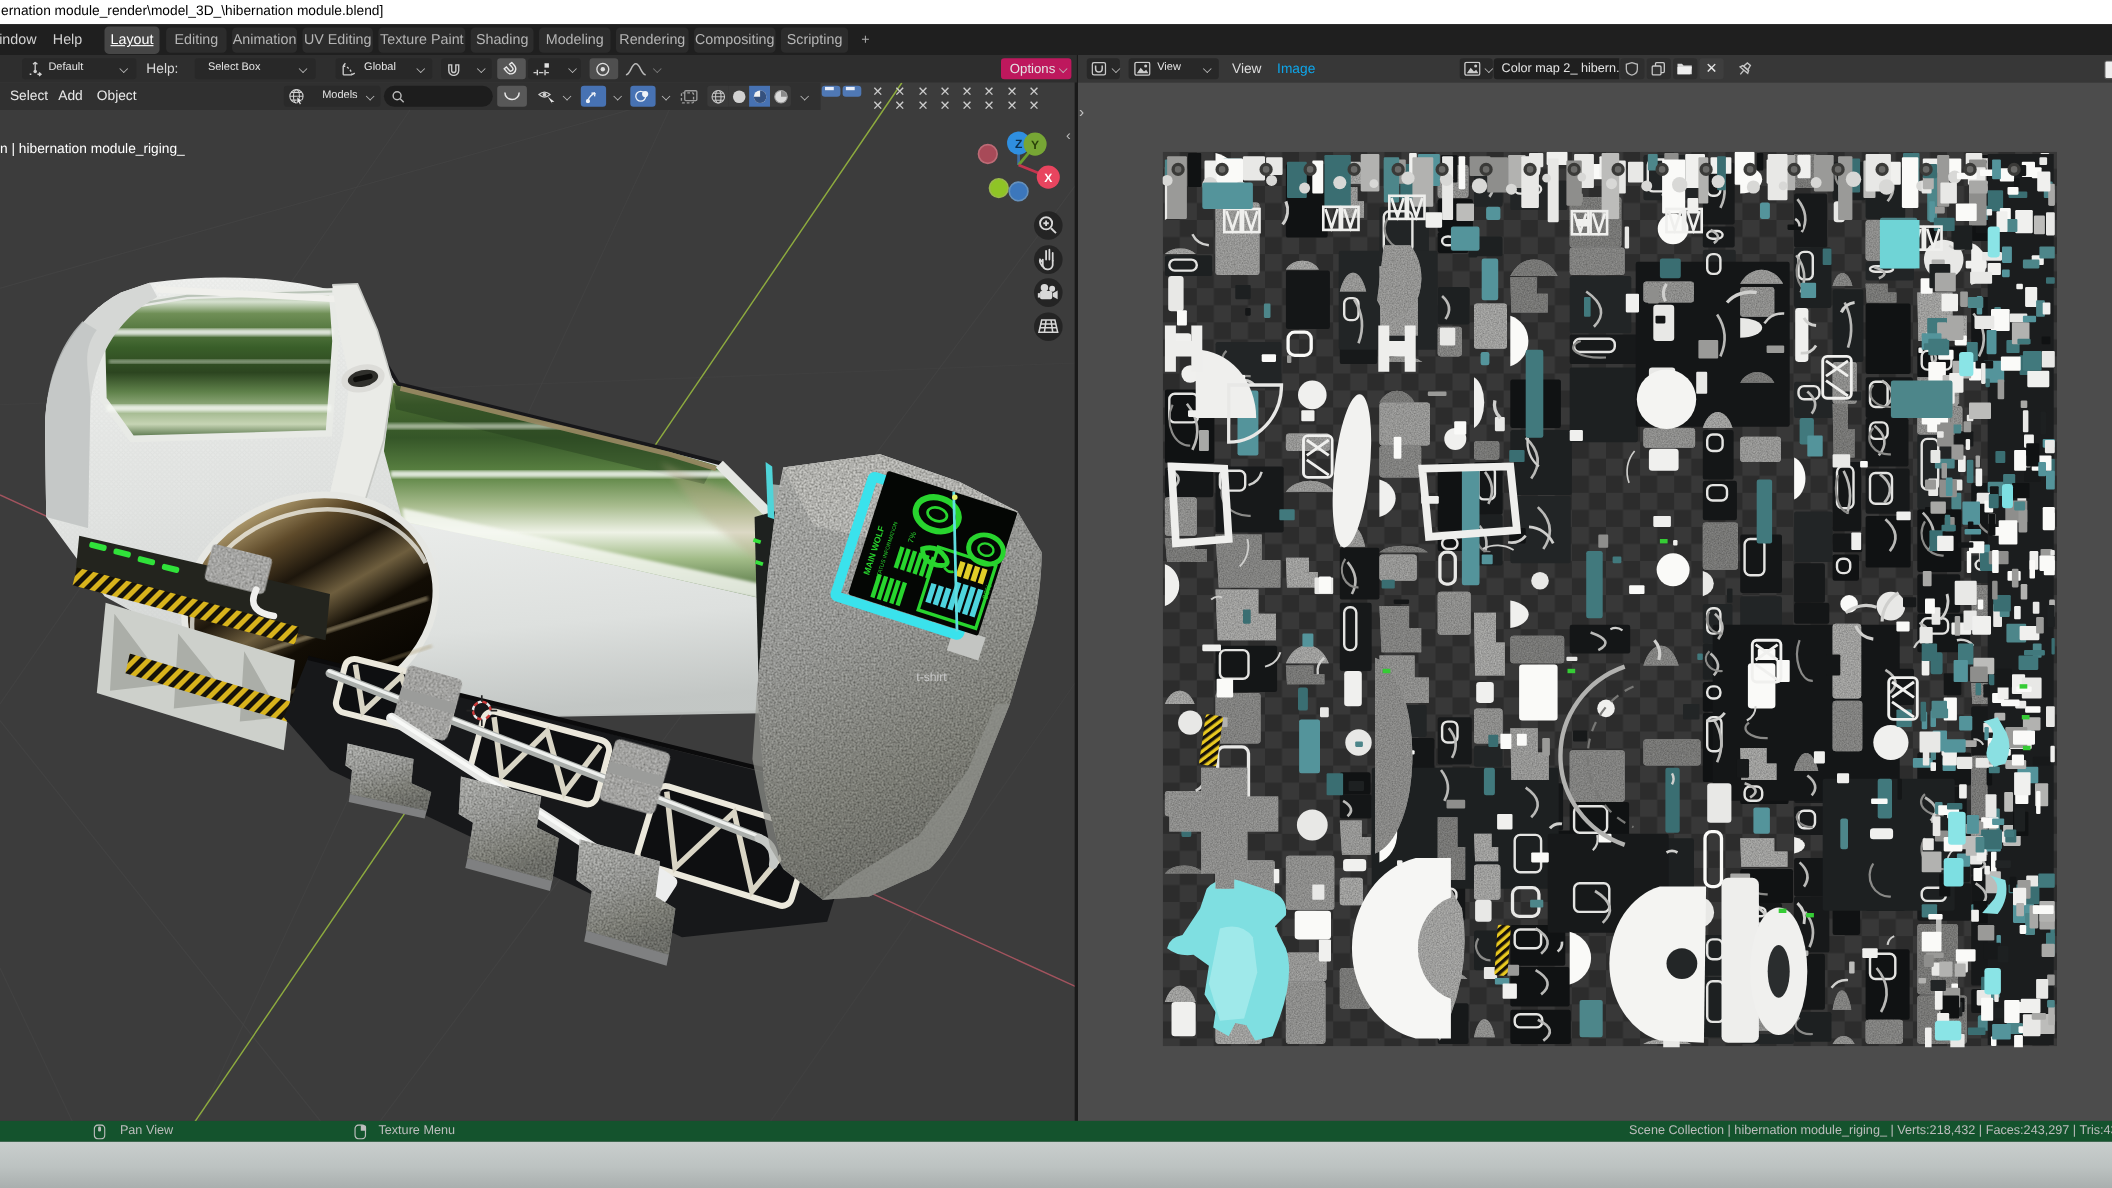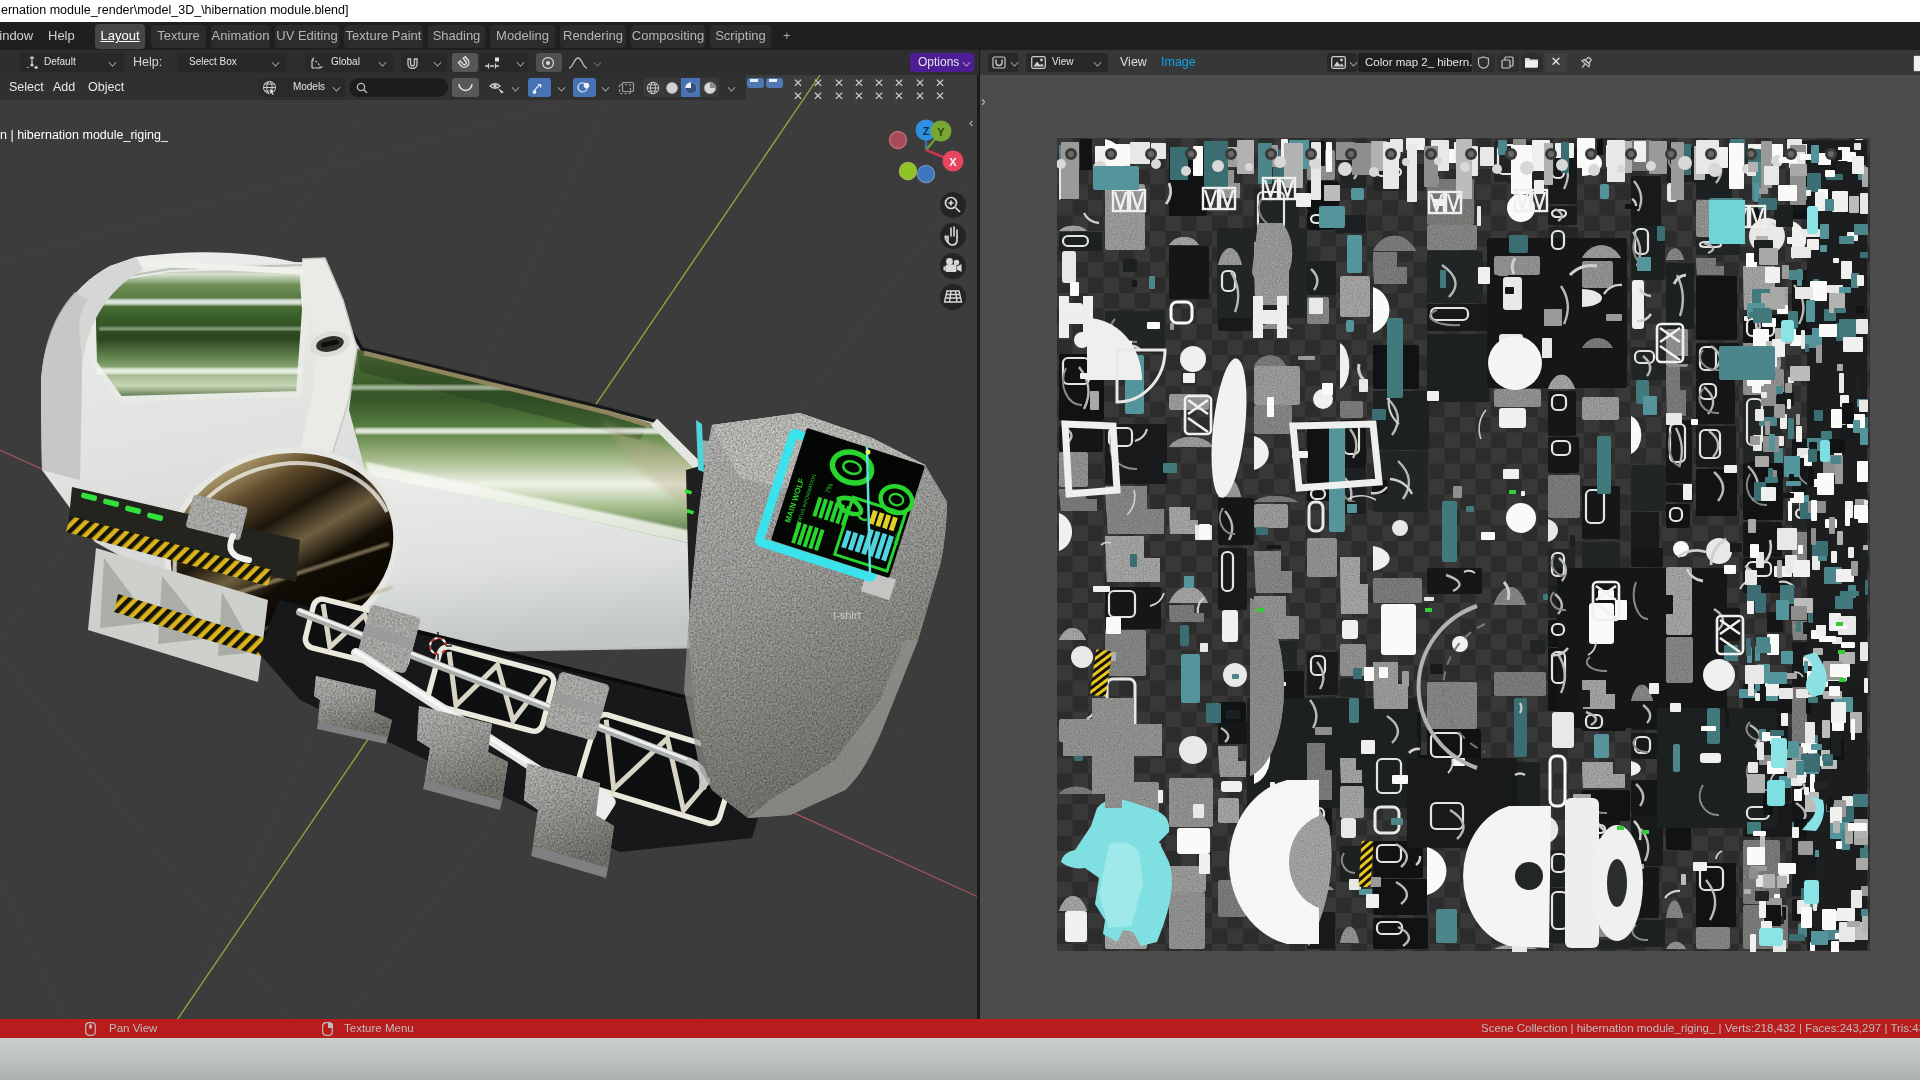--- a/index.html
+++ b/index.html
@@ -15,21 +15,21 @@
   .tab.active { background:#464646; color:#ffffff; top:2px; height:25px; line-height:24px;text-decoration:underline; }
   #toolrow { left:0; top:50px; width:979px; height:25px; background:#2e2e2e; }
   #uvheader { left:980px; top:50px; width:940px; height:25px; background:#373737; }
   #vpheader { left:0; top:75px; width:746px; height:25px; background:#303030;text-align:center; }
   .wbtn { position:absolute; background:#282828; border-radius:3px; color:#e4e4e4;
     font-size:10px; height:19px; line-height:18px; top:3px; }
   .lbl { position:absolute; color:#d8d8d8; font-size:12.5px; line-height:25px; top:0; }
   .chev { display:inline-block; width:7px; height:7px; border-right:1.4px solid #bdbdbd;
     border-bottom:1.4px solid #bdbdbd; transform:rotate(45deg) scale(.8); margin-left:4px;
     vertical-align:2px; }
-  #statusbar { left:0; top:1019px; width:1920px; height:19px; background:#b91c1c;
+  #statusbar { left:0; top:1019px; width:1920px; height:19px; background:#14532d;
     color:#bdbdbd; font-size:11.5px; line-height:19px; white-space:nowrap; }
   #taskbar { left:0; top:1038px; width:1920px; height:42px;
     background:linear-gradient(180deg,#c9cecd 0%,#bcc2c1 55%,#a9afae 100%); }
   #vpbody { left:0; top:75px; width:979px; height:944px; background:#3c3c3c; overflow:hidden; }
   #uvbody { left:980px; top:75px; width:940px; height:944px; background:#4c4c4c; overflow:hidden; }
   .xglyph { position:absolute; color:#cdcdcd; font-size:12px; }
 </style>
 </head>
 <body>
 
@@ -1607,21 +1607,21 @@
 </div>
 
 <div class="abs" style="left:977px;top:50px;width:3px;height:969px;background:#1a1a1a;"></div>
 
 <div class="abs" id="titlebar"><span style="margin-left:1px;">ernation module_render\model_3D_\hibernation module.blend]</span></div>
 
 <div class="abs" id="topbar">
   <span class="menu" style="left:-13px;">Window</span>
   <span class="menu" style="left:48px;">Help</span>
   <span class="tab active" style="left:95px;width:50px;">Layout</span>
-  <span class="tab" style="left:151px;width:55px;">Texture</span>
+  <span class="tab" style="left:151px;width:55px;">Editing</span>
   <span class="tab" style="left:211px;width:59px;">Animation</span>
   <span class="tab" style="left:275px;width:64px;">UV Editing</span>
   <span class="tab" style="left:344px;width:79px;">Texture Paint</span>
   <span class="tab" style="left:428px;width:57px;">Shading</span>
   <span class="tab" style="left:490px;width:65px;">Modeling</span>
   <span class="tab" style="left:560px;width:66px;">Rendering</span>
   <span class="tab" style="left:631px;width:74px;">Compositing</span>
   <span class="tab" style="left:710px;width:61px;">Scripting</span>
   <span class="menu" style="left:783px;color:#ababab;">+</span>
 </div>
@@ -1673,21 +1673,21 @@
   <span class="wbtn" style="left:536px;width:26px;background:#4f4f4f;"></span>
   <svg class="abs" style="left:541px;top:6px;" width="14" height="14" viewBox="0 0 14 14">
       <circle cx="7" cy="7" r="5.4" fill="none" stroke="#dddddd" stroke-width="1.2"></circle>
       <circle cx="7" cy="7" r="2" fill="#dddddd"></circle>
     </svg>
   <svg class="abs" style="left:568px;top:6px;" width="20" height="14" viewBox="0 0 20 14">
       <path d="M1 12 C5 12 6 2 10 2 C14 2 15 12 19 12" fill="none" stroke="#b9b9b9" stroke-width="1.4"></path>
     </svg>
   <span class="chev abs" style="left:590px;top:9px;opacity:.55;"></span>
 
-  <span class="wbtn" style="left:910px;width:64px;background:#4c1d95;padding-left:8px;font-size:12px;">Options<span class="chev" style="float:right;margin:6px 4px 0 0;"></span></span>
+  <span class="wbtn" style="left:910px;width:64px;background:#be185d;padding-left:8px;font-size:12px;">Options<span class="chev" style="float:right;margin:6px 4px 0 0;"></span></span>
 </div>
 
 <div class="abs" id="uvheader">
   <span class="wbtn" style="left:8px;width:30px;"></span>
   <svg class="abs" style="left:12px;top:6px;" width="14" height="14" viewBox="0 0 14 14">
       <rect x="1" y="1" width="12" height="11" rx="1.5" fill="none" stroke="#c9c9c9" stroke-width="1.2"></rect>
       <path d="M4 3.5 v3 a3 3 0 0 0 6 0 v-3" fill="none" stroke="#c9c9c9" stroke-width="1.4"></path>
     </svg>
   <span class="chev abs" style="left:27px;top:9px;"></span>
   <span class="wbtn" style="left:46px;width:82px;padding-left:26px;">View<span class="chev" style="float:right;margin:6px 7px 0 0;"></span></span>

